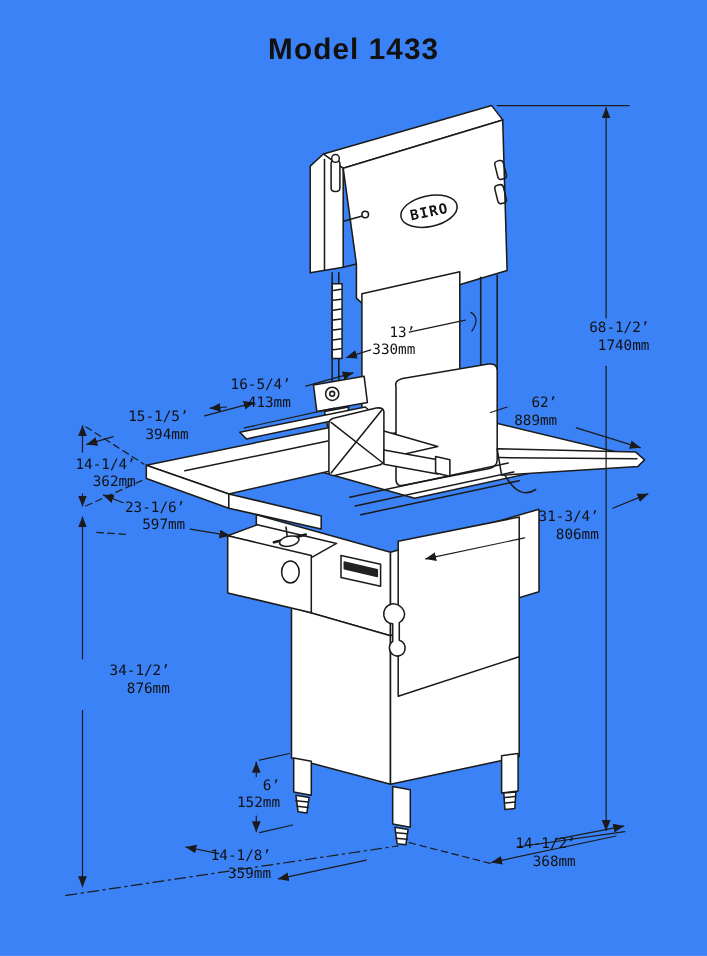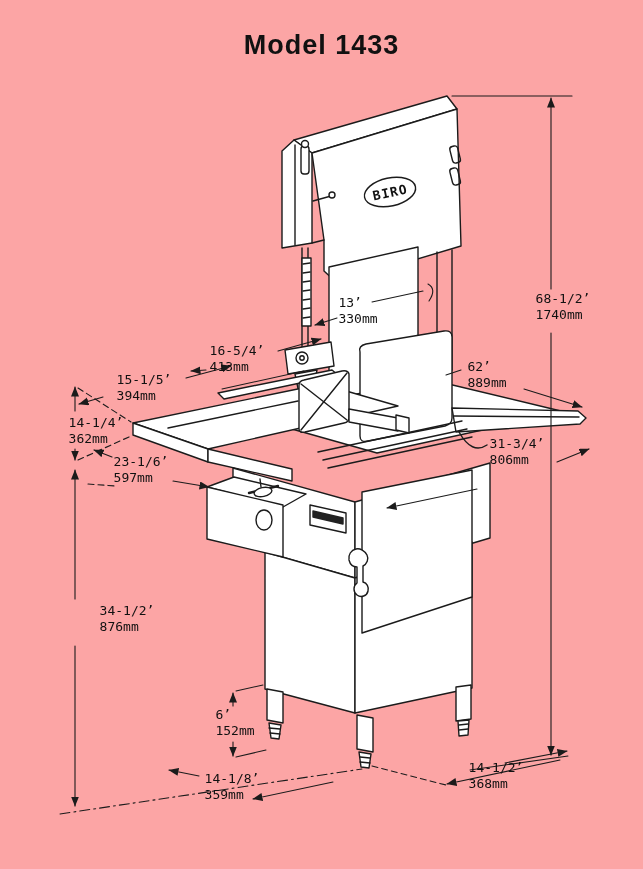--- a/index.html
+++ b/index.html
@@ -1,22 +1,22 @@
 <!DOCTYPE html>
 <html><head>
 <meta charset="utf-8">
 <style>
   html,body{margin:0;padding:0;background:#fff;}
-  .page{position:relative;width:643px;height:869px;background:#fca5a5;overflow:hidden;
+  .page{position:relative;width:643px;height:869px;background:#3b82f6;overflow:hidden;
         font-family:"DejaVu Sans Mono",monospace;}
   .title{position:absolute;top:30px;left:0;width:100%;text-align:center;
          font-family:"Liberation Sans",sans-serif;font-weight:bold;font-size:27px;
          letter-spacing:1px;color:#111;}
   svg{position:absolute;left:0;top:0;}
-  .dim-label{position:absolute;transform:translateX(-50%);text-align:left;
+  .dim-label{position:absolute;transform:translateX(-50%);text-align:right;
              font-size:13px;line-height:1.2;color:#111;white-space:nowrap;}
   .dim-label span{display:block;}
   path,line,rect,ellipse,circle{stroke:#1b1b1b;stroke-width:1.4;fill:none;
              stroke-linejoin:round;stroke-linecap:round;}
   .f{fill:#ffffff;}
   .dk{fill:#222;stroke:#222;}
   .dim{stroke-width:1.1;}
   .dash{stroke-dasharray:6 4;stroke-width:1.1;}
   .ddot{stroke-dasharray:10 4 2 4;stroke-width:1.1;}
   text{stroke:none;fill:#111;font-family:"DejaVu Sans Mono",monospace;}
@@ -196,33 +196,33 @@
     <span>889mm</span>
   </div>
   <div class="dim-label" style="left:96px;top:415px">
     <span>14-1/4’</span>
     <span>362mm</span>
   </div>
   <div class="dim-label" style="left:141px;top:454px">
     <span>23-1/6’</span>
     <span>597mm</span>
   </div>
-  <div class="dim-label" style="left:517px;top:436px">
+  <div class="dim-label" style="left:517px;top:463px">
     <span>31-3/4’</span>
     <span>806mm</span>
   </div>
   <div class="dim-label" style="left:127px;top:603px">
     <span>34-1/2’</span>
     <span>876mm</span>
   </div>
   <div class="dim-label" style="left:235px;top:707px">
     <span>6’</span>
     <span>152mm</span>
   </div>
-  <div class="dim-label" style="left:232px;top:771px">
+  <div class="dim-label" style="left:219px;top:771px">
     <span>14-1/8’</span>
     <span>359mm</span>
   </div>
   <div class="dim-label" style="left:496px;top:760px">
     <span>14-1/2’</span>
     <span>368mm</span>
   </div>
 </div>
 
 </body></html>

